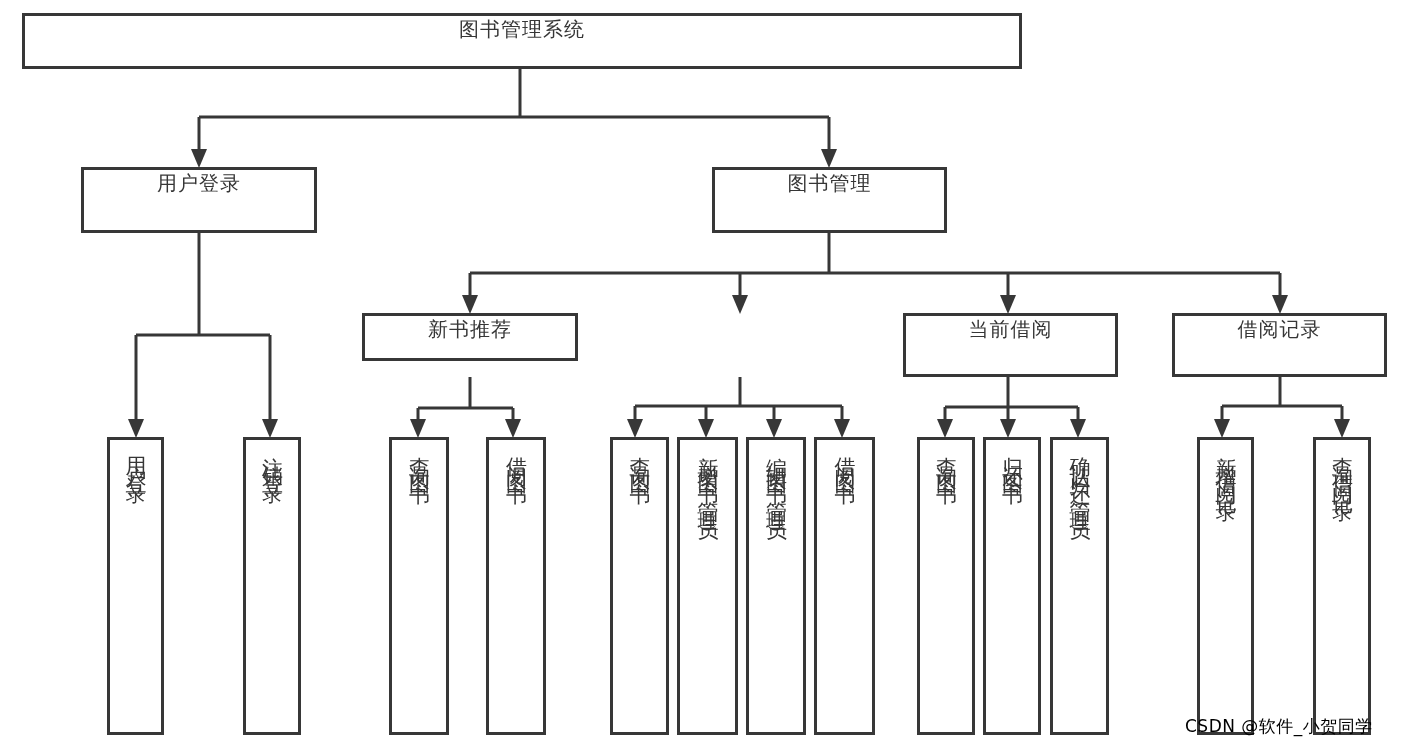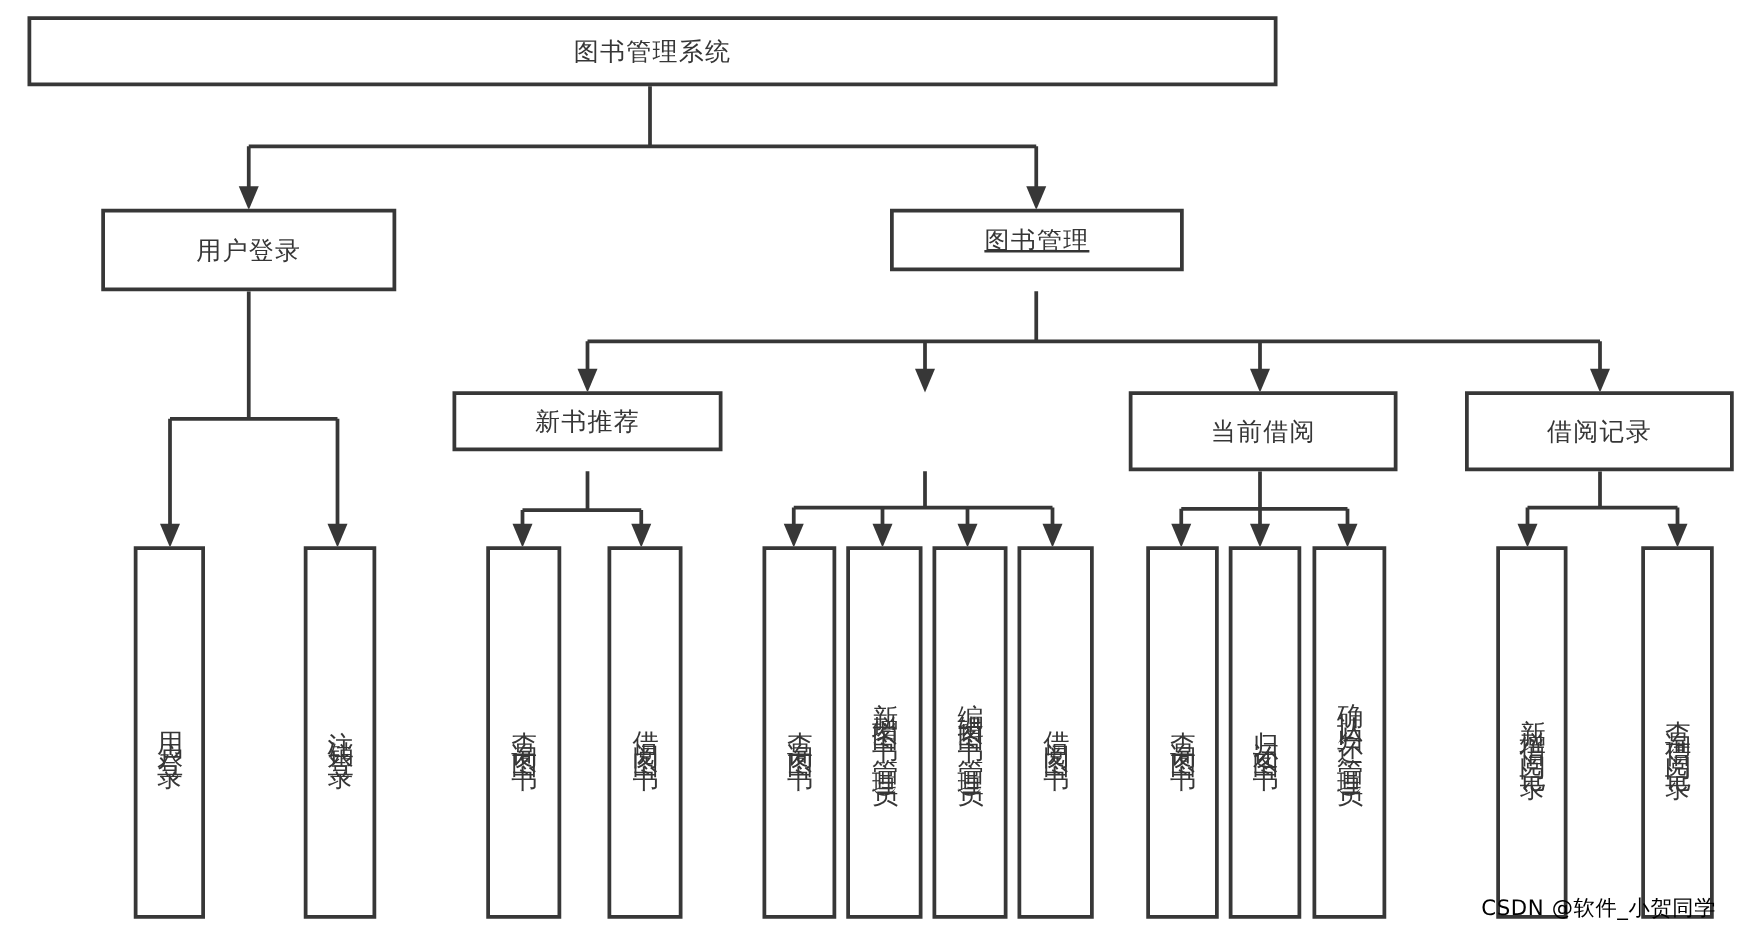--- a/index.html
+++ b/index.html
@@ -5,34 +5,34 @@
   html,body{margin:0;padding:0;background:#fff;}
   #stage{
     position:relative;width:1405px;height:747px;background:#ffffff;
     font-family:"DejaVu Sans","Liberation Sans",sans-serif;
     color:#363636;overflow:hidden;
   }
   #wires{position:absolute;left:0;top:0;z-index:1;}
   .box{
     position:absolute;box-sizing:border-box;
     border:3px solid #373737;background:#ffffff;
-    display:flex;align-items:center;justify-content:center;
+    display:flex;justify-content:center;
     z-index:2;
   }
   .hlabel{font-size:20px;letter-spacing:1px;white-space:nowrap;}
   .leaf{
     top:437px;height:298px;
   }
   .leaf .vlabel{
     writing-mode:vertical-rl;text-orientation:mixed;
     font-size:21px;line-height:1;letter-spacing:9px;white-space:nowrap;
   }
   #root-box{left:22px;top:13px;width:1000px;height:56px;}
   #l2-user{left:81px;top:167px;width:236px;height:66px;}
-  #l2-book{left:712px;top:167px;width:235px;height:50px;text-decoration:underline;}
+  #l2-book{left:712px;top:167px;width:235px;height:66px;}
   #l3-new{left:362px;top:313px;width:216px;height:48px;}
   #l3-borrow{left:633px;top:313px;width:215px;height:64px;}
   #l3-current{left:903px;top:313px;width:215px;height:64px;}
   #l3-record{left:1172px;top:313px;width:215px;height:64px;}
   #lf-a1{left:107px;width:57px;}
   #lf-a2{left:243px;width:58px;}
   #lf-b1{left:389px;width:60px;}
   #lf-b2{left:486px;width:60px;}
   #lf-c1{left:610px;width:59px;}
   #lf-c2{left:677px;width:61px;}

